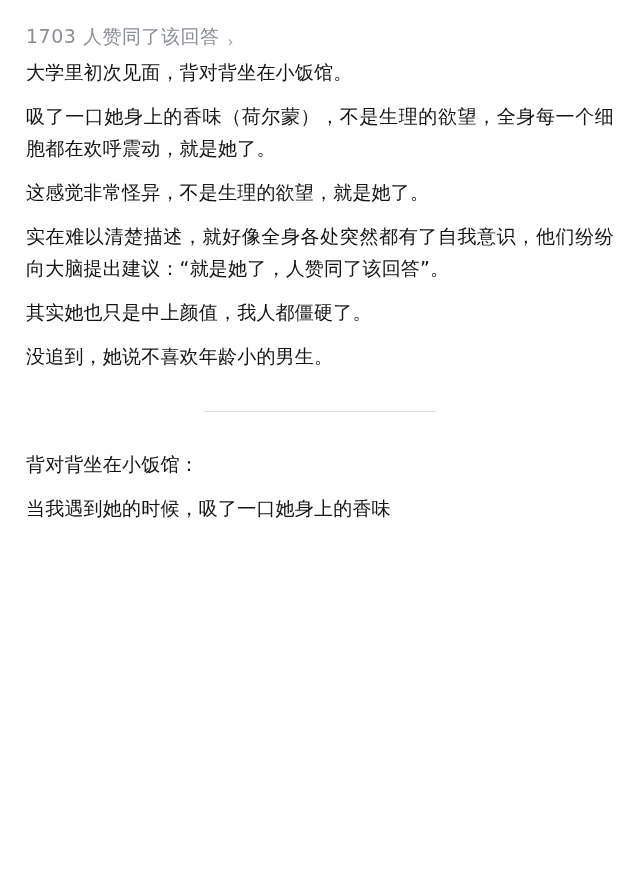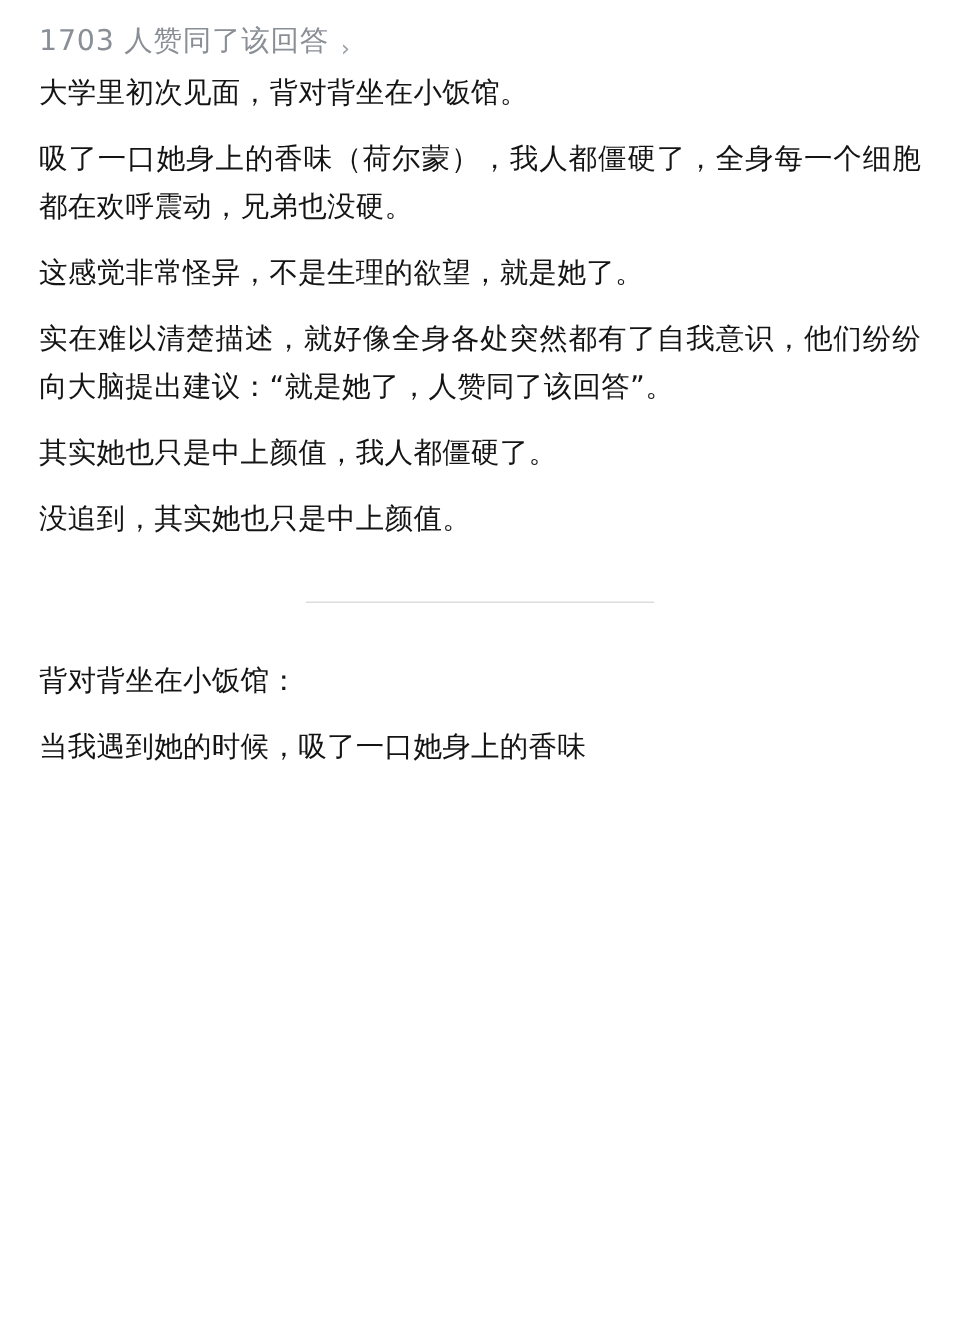--- a/index.html
+++ b/index.html
@@ -20,21 +20,21 @@
     height: 887px;
     background: #ffffff;
     box-sizing: border-box;
     padding: 0 26px;
   }
   .vote-bar {
     display: flex;
     align-items: flex-end;
     font-size: 19px;
     color: #8a8f96;
-    padding-top: 14px;
+    padding-top: 24px;
     padding-bottom: 6px;
     letter-spacing: 0.5px;
   }
   .vote-bar .chevron {
     font-size: 15px;
     margin-left: 8px;
     color: #9aa0a6;
     line-height: 1;
   }
   .answer-body {
@@ -68,25 +68,25 @@
 
 <div class="page">
 
   <div class="vote-bar">
     <span>1703 人赞同了该回答</span>
     <span class="chevron">›</span>
   </div>
 
   <div class="answer-body">
     <p>大学里初次见面，背对背坐在小饭馆。</p>
-    <p>吸了一口她身上的香味（荷尔蒙），我人都僵硬了，全身每一个细胞都在欢呼震动，兄弟也没硬。</p>
+    <p>吸了一口她身上的香味（荷尔蒙），不是生理的欲望，全身每一个细胞都在欢呼震动，就是她了。</p>
     <p>这感觉非常怪异，不是生理的欲望，就是她了。</p>
     <p>实在难以清楚描述，就好像全身各处突然都有了自我意识，他们纷纷向大脑提出建议：“就是她了，人赞同了该回答”。</p>
     <p>其实她也只是中上颜值，我人都僵硬了。</p>
-    <p>没追到，其实她也只是中上颜值。</p>
+    <p>没追到，她说不喜欢年龄小的男生。</p>
 
     <div class="divider-wrap">
       <div class="divider"></div>
     </div>
 
     <p>背对背坐在小饭馆：</p>
     <p class="clipped">当我遇到她的时候，吸了一口她身上的香味</p>
   </div>
 
 </div>

